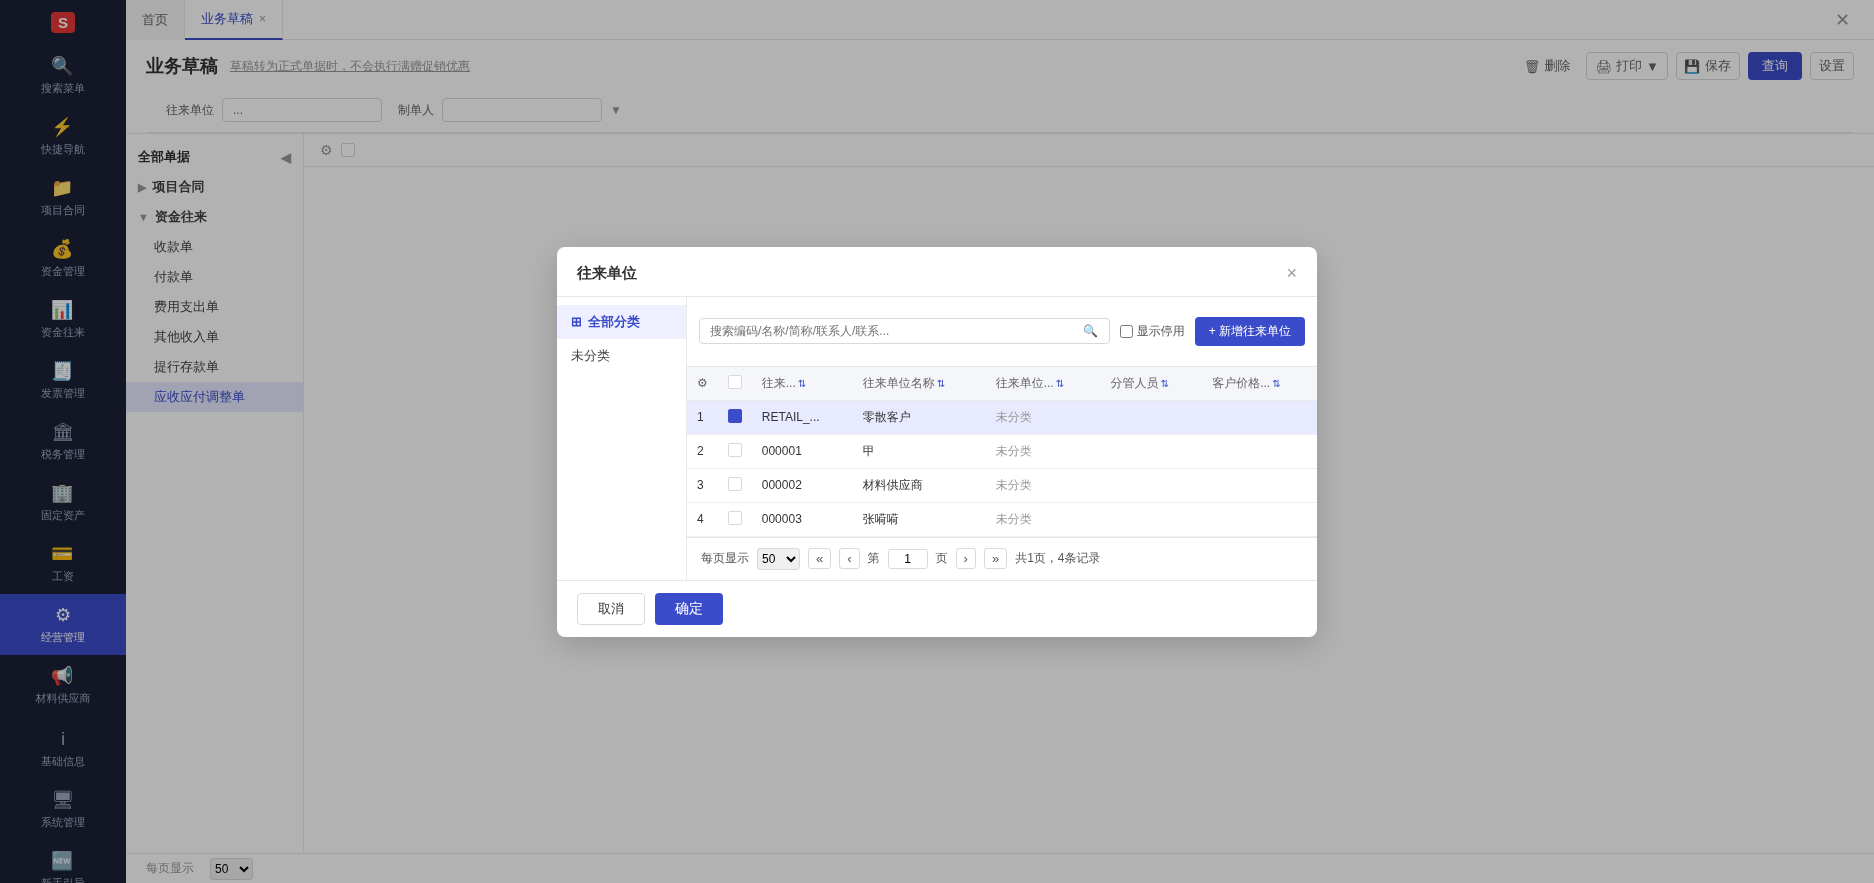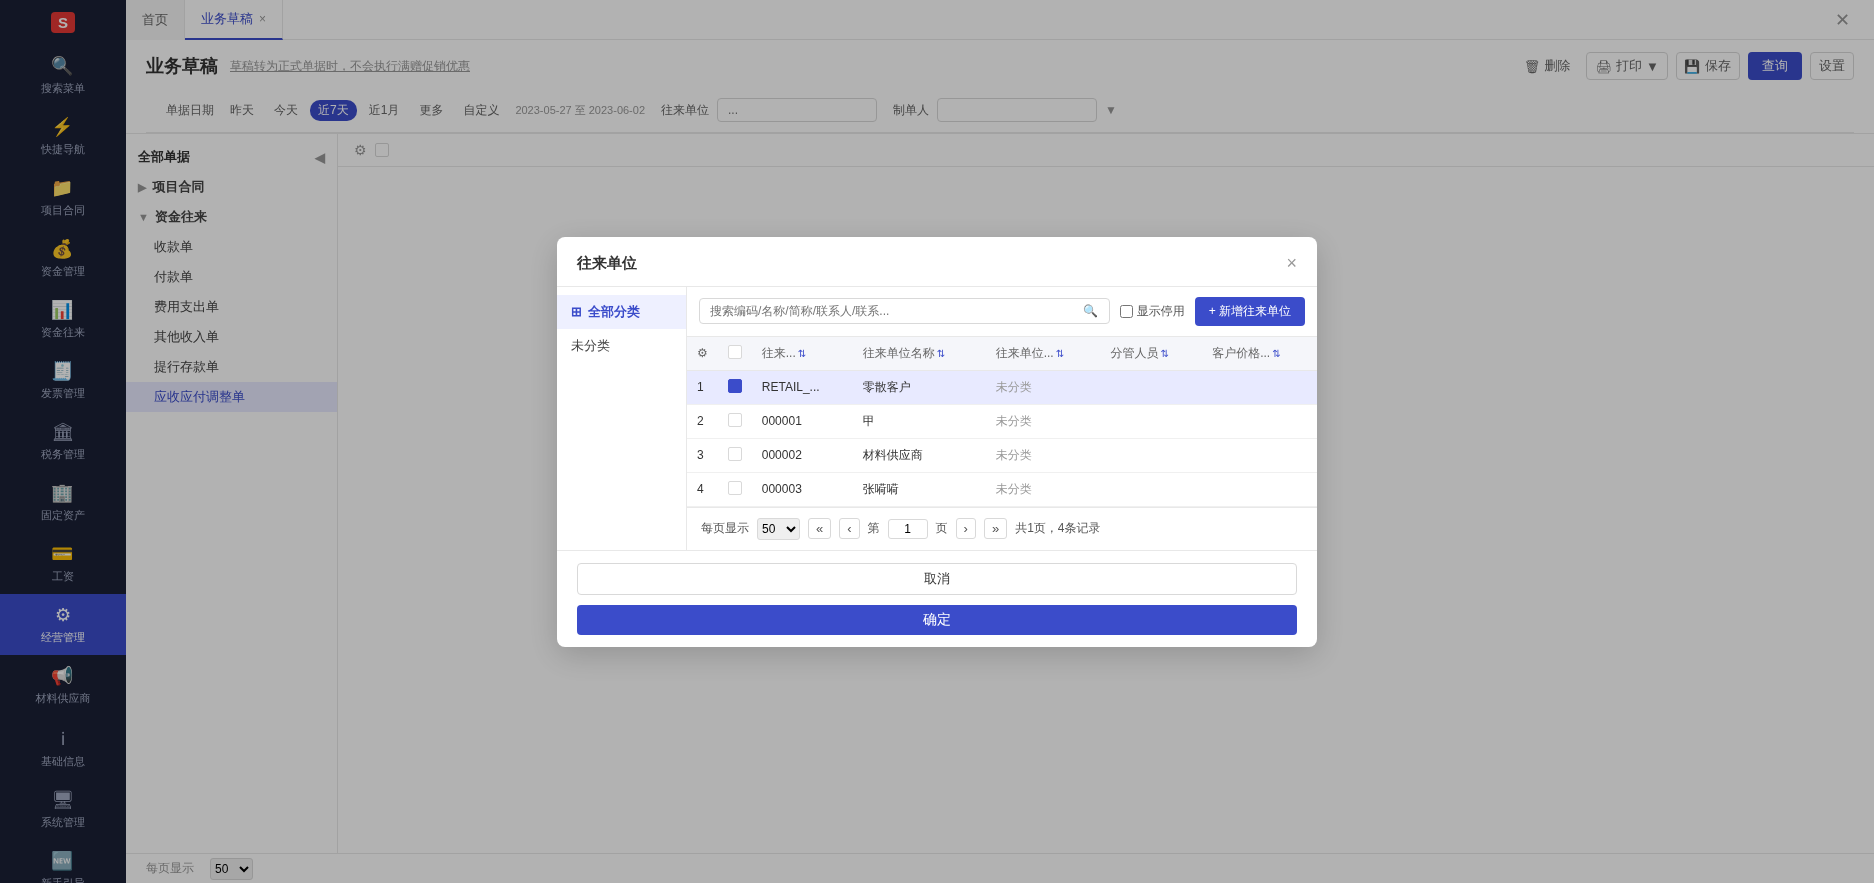--- a/index.html
+++ b/index.html
@@ -193,21 +193,21 @@
     
     .content-area {
       flex: 1;
       display: flex;
       overflow: hidden;
       background: #f0f2f5;
     }
 
     
     .left-panel {
-      width: 212px;
+      width: 178px;
       background: #fff;
       border-right: 1px solid #e8e8e8;
       padding: 8px 0;
       flex-shrink: 0;
       font-size: 13px;
       overflow-y: auto;
     }
     .left-panel-header {
       display: flex;
       align-items: center;
@@ -313,21 +313,21 @@
     }
     .dialog-main {
       flex: 1;
       display: flex;
       flex-direction: column;
       overflow: hidden;
     }
     .dialog-toolbar {
       display: flex;
       align-items: center;
-      padding: 10px 12px;
+      padding: 20px 12px;
       gap: 10px;
       border-bottom: 1px solid #e8e8e8;
     }
     .dialog-search {
       flex: 1;
       border: 1px solid #d9d9d9;
       border-radius: 4px;
       padding: 5px 10px;
       font-size: 12px;
       display: flex;
@@ -427,21 +427,20 @@
       font-size: 12px;
     }
 
     
     .dialog-footer {
       padding: 12px 20px;
       display: flex;
       justify-content: flex-start;
       gap: 10px;
       border-top: 1px solid #e8e8e8;
-      flex-direction: column;
     }
     .btn-cancel {
       border: 1px solid #d9d9d9;
       background: #fff;
       border-radius: 4px;
       padding: 6px 20px;
       font-size: 13px;
       cursor: pointer;
       color: #333;
     }
@@ -587,32 +586,20 @@
         <div class="action-btn primary">
           <span>查询</span>
         </div>
         <div class="action-btn outline">
           <span>设置</span>
         </div>
       </div>
     </div>
 
     <div class="filter-bar">
-      <div class="filter-group">
-        <span class="filter-label">单据日期</span>
-        <div class="date-chips">
-          <span class="date-chip">昨天</span>
-          <span class="date-chip">今天</span>
-          <span class="date-chip active">近7天</span>
-          <span class="date-chip">近1月</span>
-          <span class="date-chip">更多</span>
-          <span class="date-chip">自定义</span>
-        </div>
-        <span class="date-range-text">2023-05-27 至 2023-06-02</span>
-      </div>
       <div class="filter-group">
         <span class="filter-label">往来单位</span>
         <input class="filter-input" placeholder="..." style="">
       </div>
       <div class="filter-group">
         <span class="filter-label">制单人</span>
         <input class="filter-input" style="">
         <span style="color:#999;">▼</span>
       </div>
     </div>

